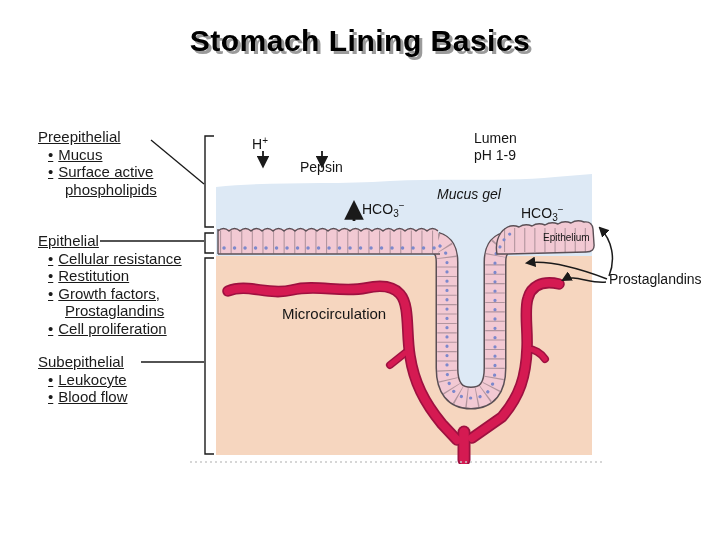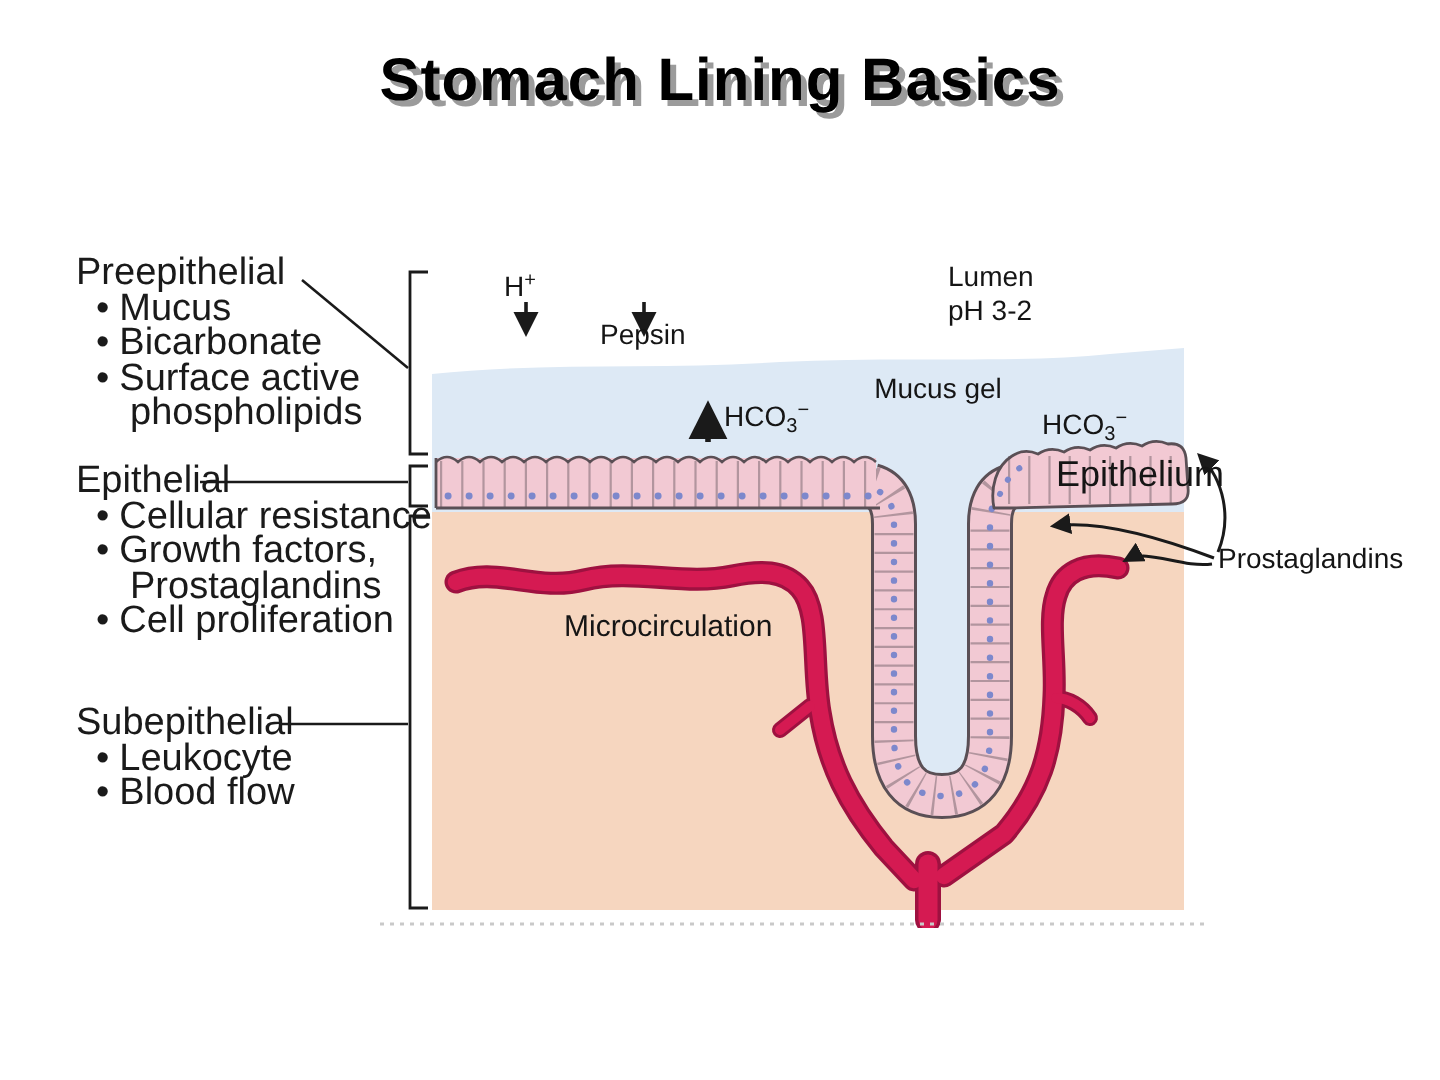--- a/index.html
+++ b/index.html
@@ -3,21 +3,21 @@
 <meta charset="utf-8">
 <style>
   html,body{margin:0;padding:0;background:#fff;}
   .slide{position:relative;width:720px;height:464px;background:#fff;overflow:hidden;
          font-family:"Liberation Sans",sans-serif;color:#1a1a1a;}
   .title{position:absolute;top:24px;left:0;right:0;text-align:center;
          font-size:30px;font-weight:bold;color:#000;letter-spacing:.5px;
          text-shadow:3px 3px 0 var(--title_shadow);}
   .figure-svg{position:absolute;left:0;top:0;}
   
-  .lp-section{position:absolute;left:38px;font-size:19px;line-height:17.6px;white-space:nowrap;}
+  .lp-section{position:absolute;left:38px;font-size:15px;line-height:17.6px;white-space:nowrap;text-decoration:underline;}
   .lp-s0{top:128px}.lp-s1{top:232px}.lp-s2{top:353px}
   .lp-item{padding-left:10px;}
   .lp-cont{padding-left:27px;}
   .bullet{margin-right:5px;}
   
   .dlabel{position:absolute;font-size:14px;line-height:17px;white-space:nowrap;color:#151515;}
   .center{text-align:center;}
   .sb{font-size:10px;vertical-align:-3px;}
   .sp{font-size:10px;vertical-align:5px;}
   
@@ -106,47 +106,47 @@
     <path class="s-ink" stroke-width="1.5" marker-end="url(#ah)" d="M609,276 C616,259 612,240 600,228"></path>
     <path class="s-ink" stroke-width="1.5" marker-end="url(#ah)" d="M607,279 C578,268 548,260 527,263"></path>
     <path class="s-ink" stroke-width="1.5" marker-end="url(#ah)" d="M606,282 C590,284 574,274 563,280"></path>
 
     <path class="s-dot" stroke-width="1.4" stroke-dasharray="2 3" d="M190,462 H604"></path>
   </svg>
 
   <div class="lp-section lp-s0">
     <div>Preepithelial</div>
     <div class="lp-item"><span class="bullet">•</span><span>Mucus</span></div>
-    <div class="lp-item"><span class="bullet">•</span><span>Bicarbonate</span></div>
     <div class="lp-item"><span class="bullet">•</span><span>Surface active</span></div>
     <div class="lp-cont">phospholipids</div>
   </div>
 
   <div class="lp-section lp-s1">
     <div>Epithelial</div>
     <div class="lp-item"><span class="bullet">•</span><span>Cellular resistance</span></div>
+    <div class="lp-item"><span class="bullet">•</span><span>Restitution</span></div>
     <div class="lp-item"><span class="bullet">•</span><span>Growth factors,</span></div>
     <div class="lp-cont">Prostaglandins</div>
     <div class="lp-item"><span class="bullet">•</span><span>Cell proliferation</span></div>
   </div>
 
   <div class="lp-section lp-s2">
     <div>Subepithelial</div>
     <div class="lp-item"><span class="bullet">•</span><span>Leukocyte</span></div>
     <div class="lp-item"><span class="bullet">•</span><span>Blood flow</span></div>
   </div>
 
   <div class="dlabel" style="left:252px;top:132px;"><span>H</span><span class="sp">+</span></div>
   <div class="dlabel" style="left:300px;top:134px;margin-top:25px;">Pepsin</div>
   <div class="dlabel" style="left:474px;top:130px;">
     <div>Lumen</div>
-    <div>pH 3-2</div>
+    <div>pH 1-9</div>
   </div>
   <div class="dlabel" style="left:362px;top:197px;"><span>HCO</span><span class="sb">3</span><span class="sp">−</span></div>
-  <div class="dlabel center" style="left:423px;top:186px;width:92px;">
+  <div class="dlabel center" style="left:423px;top:186px;width:92px;font-style:italic;">
     <div>Mucus gel</div>
   </div>
   <div class="dlabel" style="left:521px;top:201px;"><span>HCO</span><span class="sb">3</span><span class="sp">−</span></div>
-  <div class="dlabel" style="left:528px;top:229px;font-size:18px;">Epithelium</div>
+  <div class="dlabel" style="left:498px;top:229px;font-size:10px;padding-left:45px;">Epithelium</div>
   <div class="dlabel" style="left:282px;top:305px;font-size:15px;">Microcirculation</div>
   <div class="dlabel" style="left:609px;top:271px;">Prostaglandins</div>
 
 </div>
 
 </body></html>

